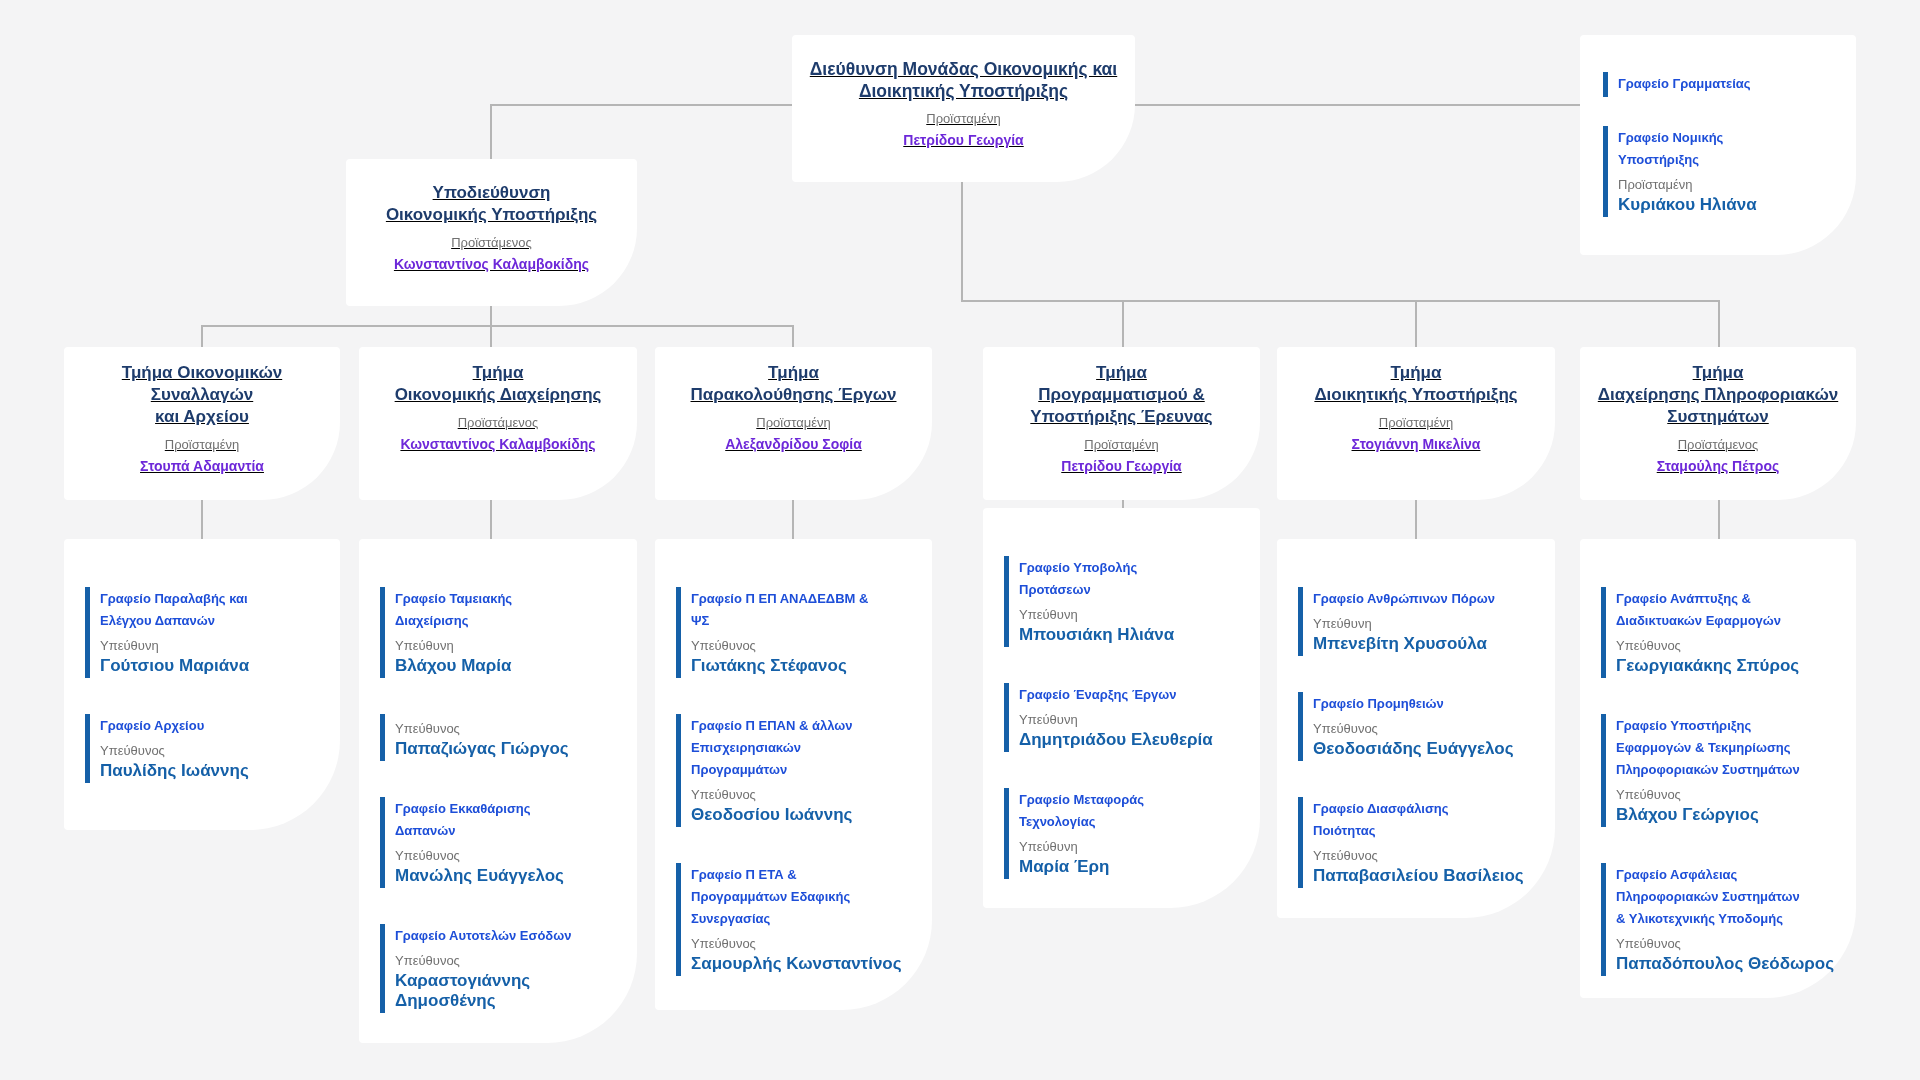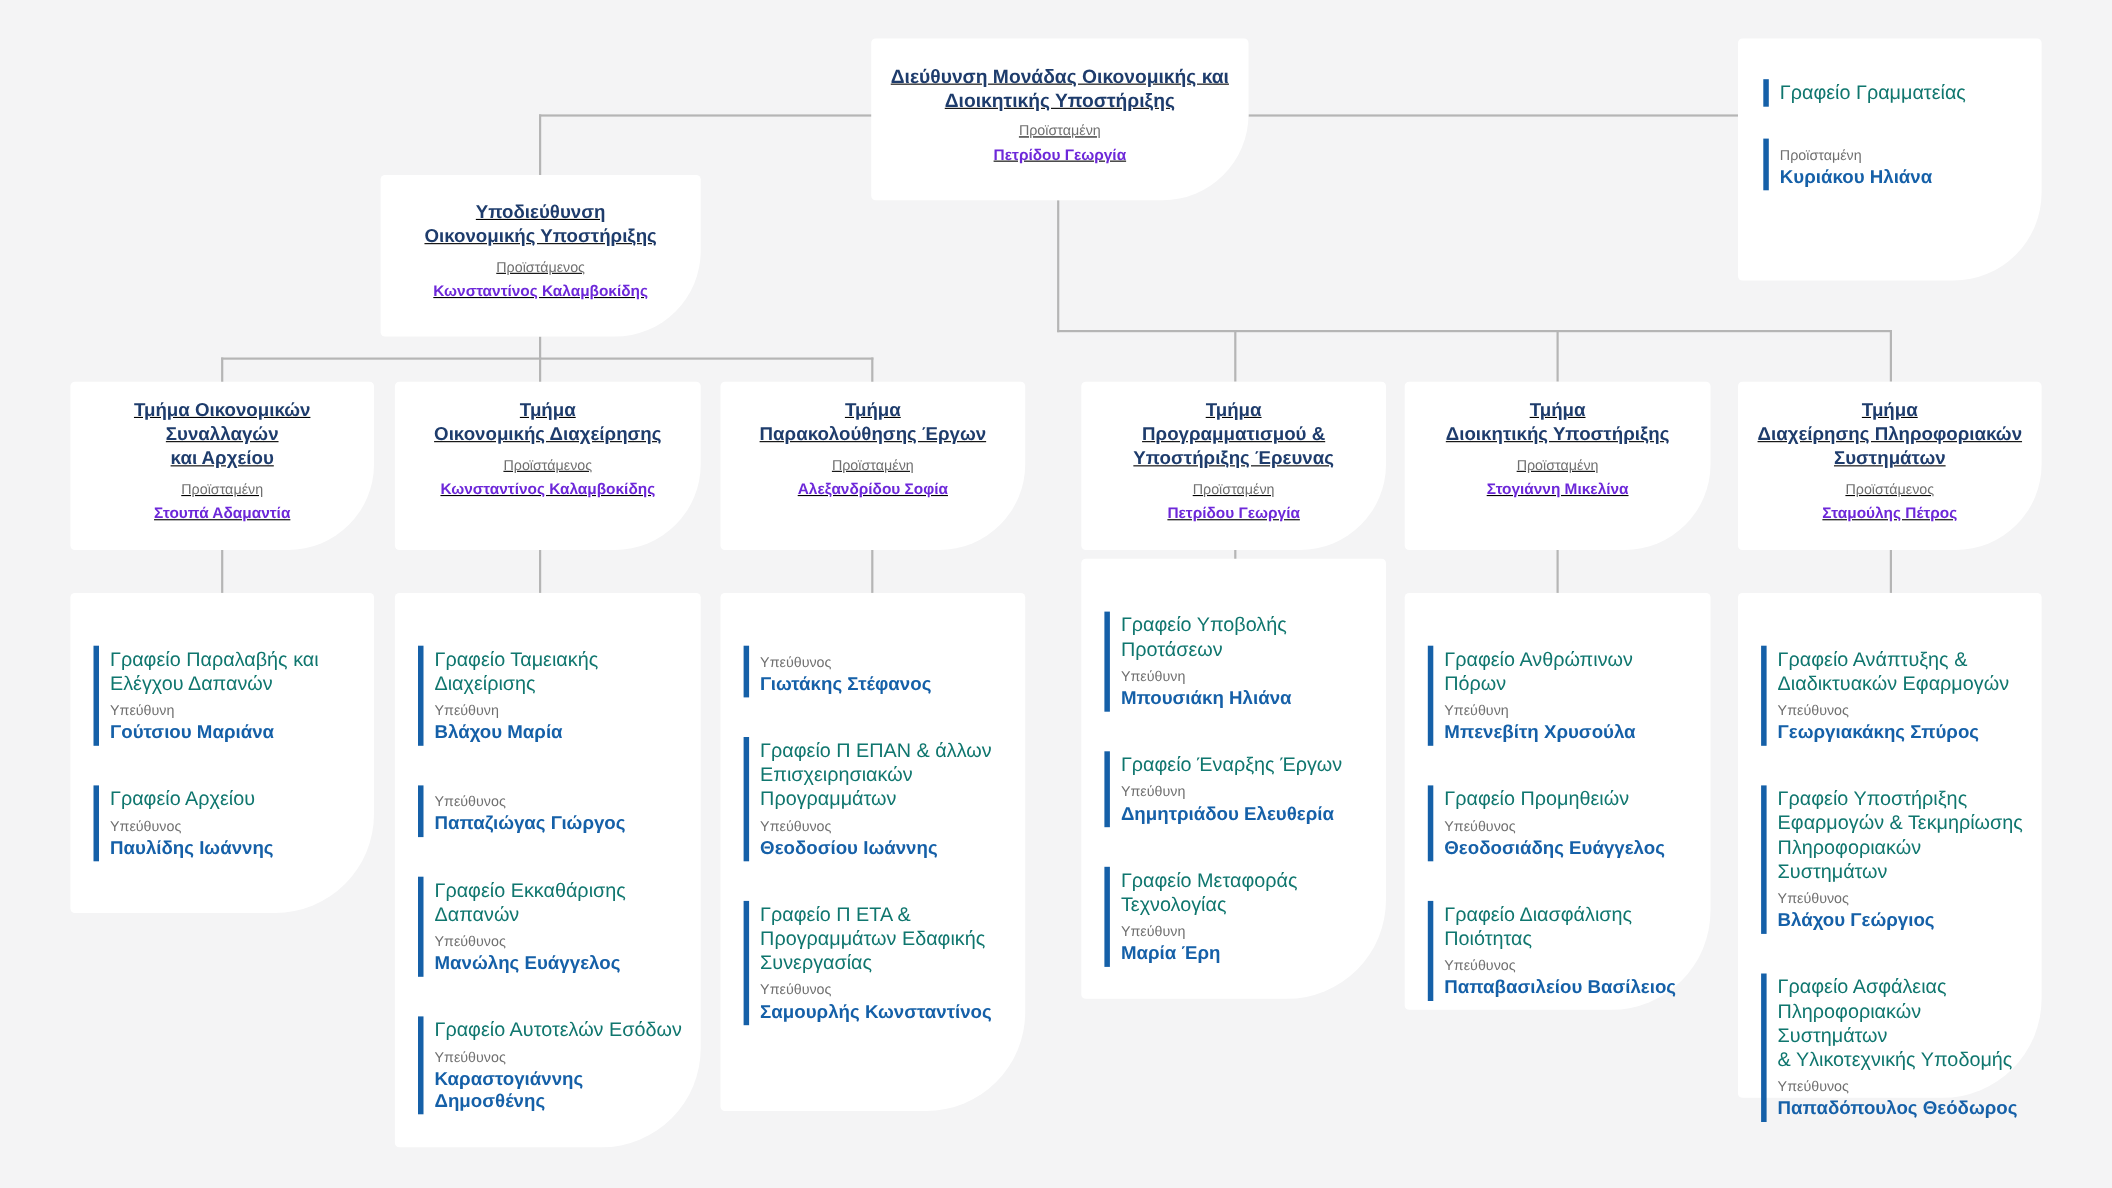--- a/index.html
+++ b/index.html
@@ -23,21 +23,21 @@
   .top-node,.sub-node{padding-top:23px;}
   .dept{top:347px;height:153px;padding-top:15px;}
   .card{
     position:absolute;background:#ffffff;box-sizing:border-box;
     border-radius:4px 4px 90px 4px;padding:48px 12px 0 21px;
   }
   .office{
     border-left:5px solid #1560a8;padding:1px 0 2px 10px;margin-bottom:36px;
   }
   .office-title{
-    font-size:18px;font-weight:400;color:#0f766e;line-height:22px;white-space:pre-line;
+    font-size:13px;font-weight:700;color:#1d4ed8;line-height:22px;white-space:pre-line;
   }
   .office-role{font-size:13px;color:#707070;margin-top:6px;}
   .office-person{font-size:17px;font-weight:700;color:#1560a8;margin-top:3px;}
   .side-box{
     position:absolute;left:1580px;top:35px;width:276px;height:220px;background:#fff;
     box-sizing:border-box;border-radius:4px 4px 80px 4px;padding:37px 12px 0 23px;
   }
   .side-box .office{margin-bottom:29px;}
 </style>
 </head>
@@ -70,20 +70,22 @@
 Διοικητικής Υποστήριξης</div>
     <div class="node-role">Προϊσταμένη</div>
     <div class="node-person">Πετρίδου Γεωργία</div>
   </div>
 
   <div class="side-box">
     <div class="office">
       <div class="office-title">Γραφείο Γραμματείας</div>
     </div>
     <div class="office">
+      <div class="office-title">Γραφείο Νομικής
+Υποστήριξης</div>
       <div class="office-role">Προϊσταμένη</div>
       <div class="office-person">Κυριάκου Ηλιάνα</div>
     </div>
   </div>
 
   <div class="node sub-node" style="left:346px;top:159px;width:291px;height:147px">
     <div class="node-title">Υποδιεύθυνση
 Οικονομικής Υποστήριξης</div>
     <div class="node-role">Προϊστάμενος</div>
     <div class="node-person">Κωνσταντίνος Καλαμβοκίδης</div>
@@ -162,20 +164,22 @@
     </div>
     <div class="office">
       <div class="office-title">Γραφείο Αυτοτελών Εσόδων</div>
       <div class="office-role">Υπεύθυνος</div>
       <div class="office-person">Καραστογιάννης Δημοσθένης</div>
     </div>
   </div>
 
   <div class="card" style="left:655px;top:539px;width:277px;height:471px">
     <div class="office">
+      <div class="office-title">Γραφείο Π ΕΠ ΑΝΑΔΕΔΒΜ &amp;
+ΨΣ</div>
       <div class="office-role">Υπεύθυνος</div>
       <div class="office-person">Γιωτάκης Στέφανος</div>
     </div>
     <div class="office">
       <div class="office-title">Γραφείο Π ΕΠΑΝ &amp; άλλων
 Επισχειρησιακών
 Προγραμμάτων</div>
       <div class="office-role">Υπεύθυνος</div>
       <div class="office-person">Θεοδοσίου Ιωάννης</div>
     </div>

